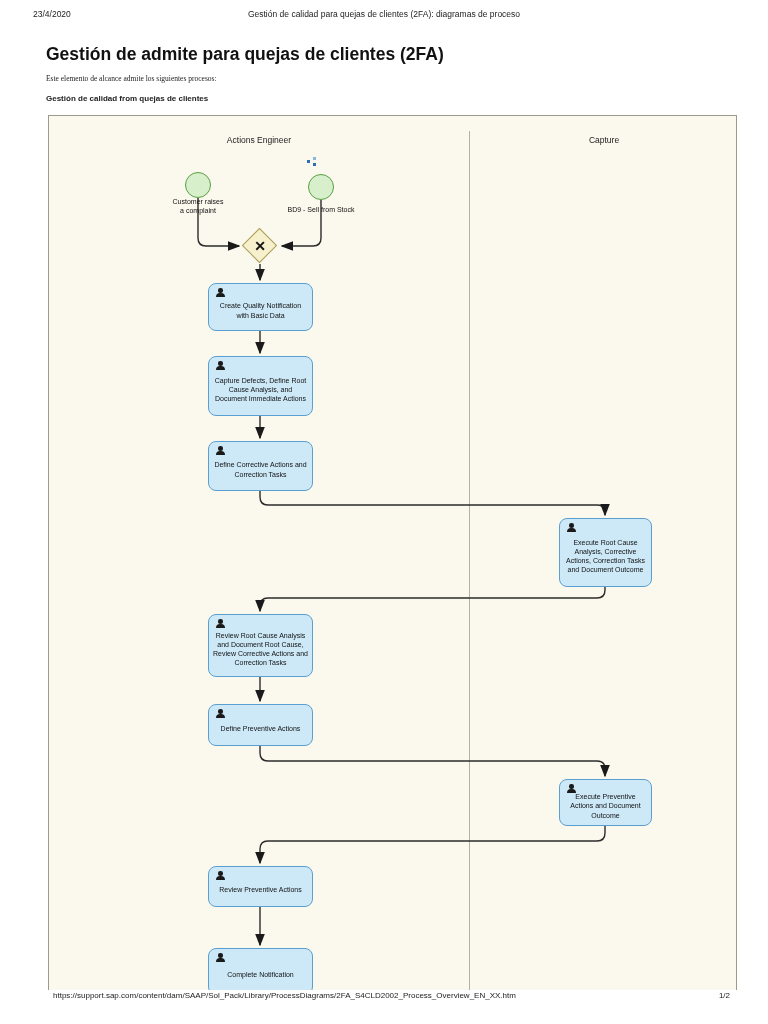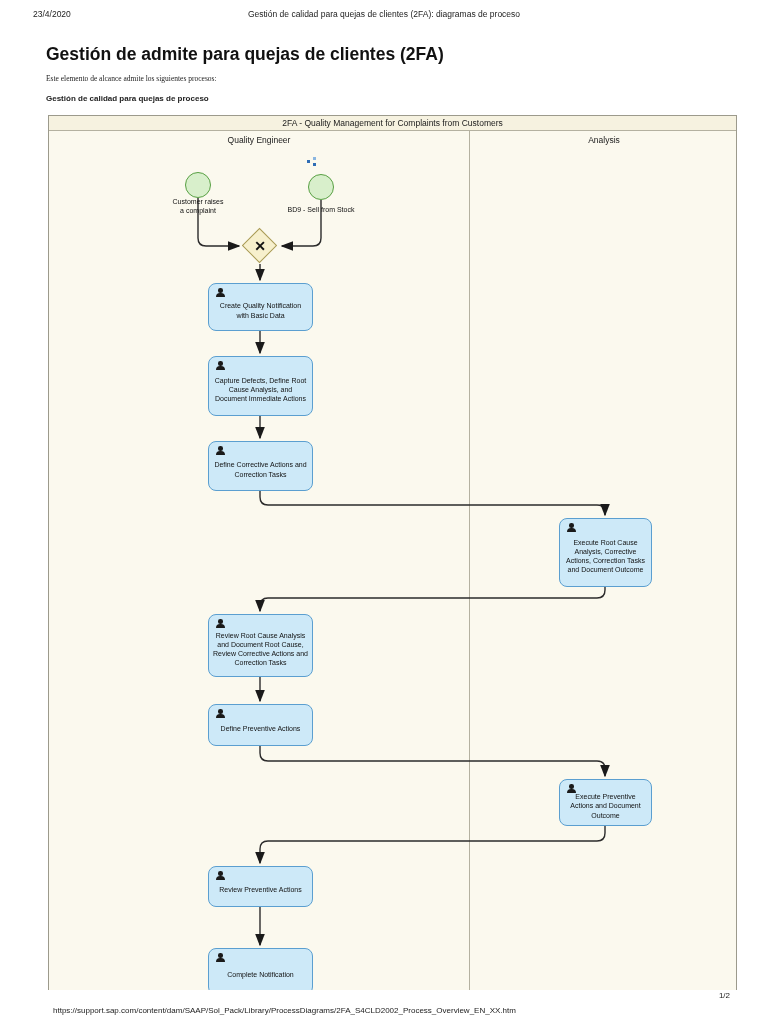--- a/index.html
+++ b/index.html
@@ -6,21 +6,21 @@
   body {
     width:768px; height:1024px; position:relative;
     background:#ffffff; overflow:hidden;
     font-family:"Liberation Sans", sans-serif; color:#1a1a1a;
   }
   
   .print-header { position:absolute; top:9px; left:0; width:684px; height:14px; font-size:8.5px; color:#222; }
   .print-date { position:absolute; left:33px; top:0; }
   .print-doc-title { position:absolute; left:0; width:768px; text-align:center; top:0; }
   .print-footer { position:absolute; top:991px; left:0; width:768px; font-size:8px; color:#222; }
-  .print-url { position:absolute; left:33px; top:15px;padding-left:20px; }
+  .print-url { position:absolute; left:33px; top:0;padding-left:20px; }
   .print-page-num { position:absolute; right:38px; top:0; }
   
   .doc-title { position:absolute; left:46px; top:44px; font-size:17.5px; font-weight:bold; color:#111; }
   .doc-intro { position:absolute; left:46px; top:74px; font-size:7.5px; color:#222;font-family:Liberation Serif, serif; }
   .doc-subheading { position:absolute; left:46px; top:94px; font-size:8px; font-weight:bold; color:#222; }
   
   .diagram {
     position:absolute; left:48px; top:115px; width:689px; height:875px;
     background:#fbf9ee; border:1px solid #9c9a8c; border-bottom:none; overflow:hidden;
   }
@@ -67,26 +67,25 @@
 </head>
 <body>
 
 <div class="print-header">
   <span class="print-date">23/4/2020</span>
   <span class="print-doc-title">Gestión de calidad para quejas de clientes (2FA): diagramas de proceso</span>
 </div>
 
 <h1 class="doc-title">Gestión de admite para quejas de clientes (2FA)</h1>
 <p class="doc-intro">Este elemento de alcance admite los siguientes procesos:</p>
-<p class="doc-subheading">Gestión de calidad para quejas de proceso</p>
+<p class="doc-subheading">Gestión de calidad from quejas de clientes</p>
 
 <div class="diagram">
-  <div class="pool-title-band">2FA - Quality Management for Complaints from Customers</div>
-  <div class="lane-label qe">Quality Engineer</div>
-  <div class="lane-label emp">Analysis</div>
+  <div class="lane-label qe">Actions Engineer</div>
+  <div class="lane-label emp">Capture</div>
   <div class="lane-divider"></div>
 
   <svg class="connectors" width="689" height="875" viewBox="0 0 689 875">
     <defs>
       <marker id="arrow" markerWidth="9" markerHeight="7" refX="8" refY="3.5" orient="auto">
         <path d="M0,0 L9,3.5 L0,7 Z" fill="#1a1a1a"></path>
       </marker>
     </defs>
     <g fill="none" stroke="#2b2b2b" stroke-width="1.4">
       <path d="M149,82 V122 Q149,130 157,130 H190" marker-end="url(#arrow)"></path>

